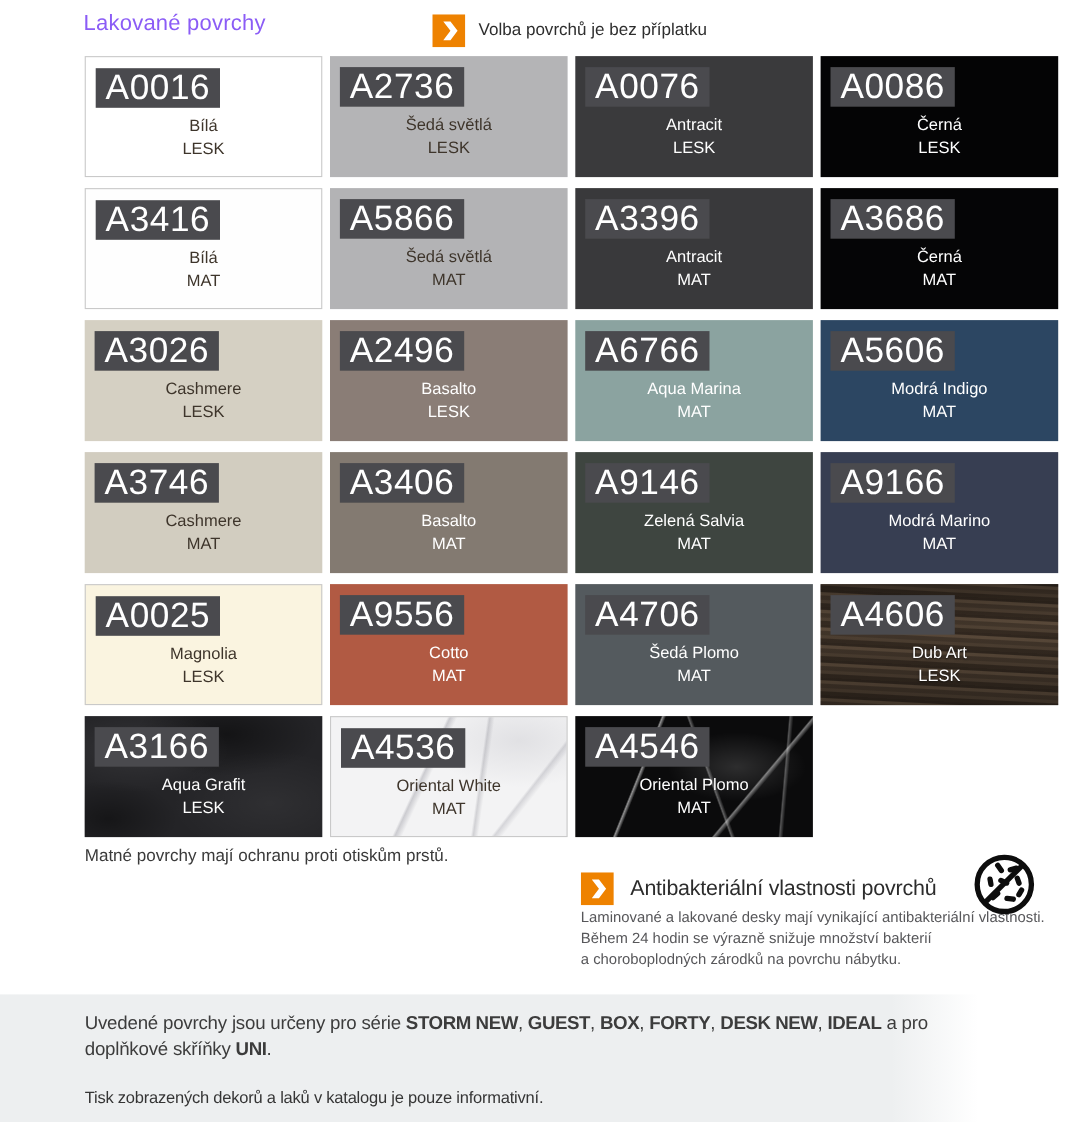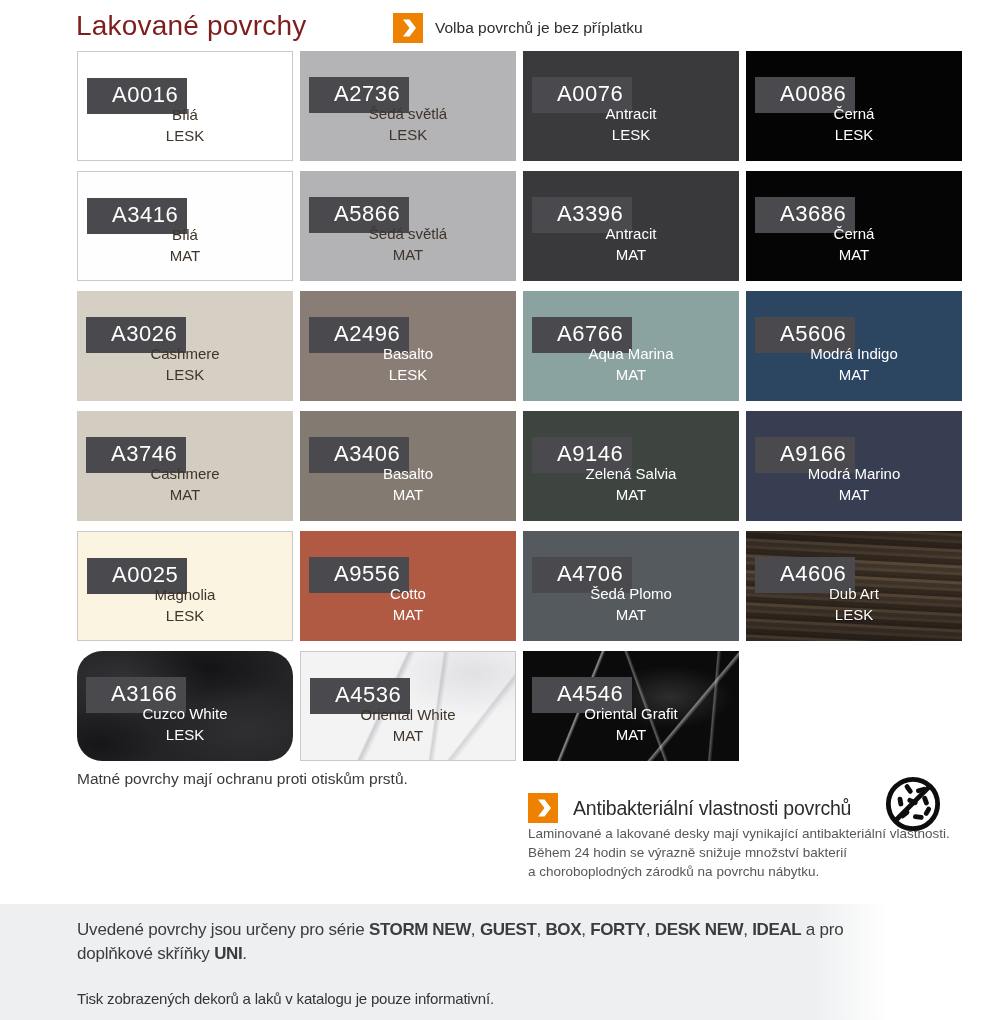--- a/index.html
+++ b/index.html
@@ -1,35 +1,35 @@
 <!DOCTYPE html>
 <html style="--accent: #ee8200; --badge: #4a4a4e; --band: #edeff0;"><head>
 <meta charset="utf-8">
 <style>
   * { margin:0; padding:0; box-sizing:border-box; }
   html,body { background:#ffffff; }
   body { font-family:"Liberation Sans", sans-serif; }
   .page { position:relative; width:988px; height:1020px; background:#ffffff; overflow:hidden; }
 
-  .title { position:absolute; left:76px; top:10px; font-size:28px; font-weight:400;
-           color:#7f1d1d; letter-spacing:0.2px; }
+  .title { position:absolute; left:76px; top:10px; font-size:20px; font-weight:400;
+           color:#8b5cf6; letter-spacing:0.2px; }
 
   .promo { position:absolute; left:393px; top:13px; display:flex; align-items:center; }
   .promo .txt { margin-left:12px; font-size:15.5px; color:#2e2e2e; }
 
   .chev-icon { width:30px; height:30px; display:block; }
 
   
   .grid { position:absolute; left:77px; top:51px; display:grid;
           grid-template-columns:repeat(4,216px); grid-auto-rows:110px; column-gap:7px; row-gap:10px; }
   .swatch { position:relative; width:216px; height:110px; }
   .swatch.bordered { border:1px solid #c9c9c9; }
   .code { position:absolute; left:9px; top:10px; display:inline-block;
-          background:var(--badge,#4a4a4e); color:#ffffff; font-size:22px; line-height:30px;
-          padding:2px 9px 4px 25px; letter-spacing:0.5px;margin-top:16px; }
+          background:var(--badge,#4a4a4e); color:#ffffff; font-size:32px; line-height:30px;
+          padding:2px 9px 4px 9px; letter-spacing:0.5px; }
   .names { position:absolute; left:0; right:0; top:52px; text-align:center;
            font-size:15px; line-height:21px; color:#3e352b; }
   .swatch.light-text .names { color:#ffffff; }
 
   
   .tex-wood { background-image:
       linear-gradient(rgba(0,0,0,0.30), rgba(0,0,0,0.02) 35%, rgba(0,0,0,0.28)),
       repeating-linear-gradient(183deg,
         rgba(20,13,7,0.45) 0px, rgba(20,13,7,0.45) 2px,
         rgba(122,99,74,0.35) 3px, rgba(122,99,74,0.35) 5px,
@@ -220,38 +220,38 @@
           <div>MAT</div>
         </div>
       </div>
       <div class="swatch light-text tex-wood" style="background-color: rgb(75, 62, 51);">
         <span class="code">A4606</span>
         <div class="names">
           <div>Dub Art</div>
           <div>LESK</div>
         </div>
       </div>
-      <div class="swatch light-text tex-grafit" style="background-color: rgb(36, 36, 39); border-radius: 25px;">
+      <div class="swatch light-text tex-grafit" style="background-color: rgb(36, 36, 39);">
         <span class="code">A3166</span>
         <div class="names">
-          <div>Cuzco White</div>
+          <div>Aqua Grafit</div>
           <div>LESK</div>
         </div>
       </div>
       <div class="swatch bordered tex-marble-white" style="background-color: rgb(243, 243, 244);">
         <span class="code">A4536</span>
         <div class="names">
           <div>Oriental White</div>
           <div>MAT</div>
         </div>
       </div>
       <div class="swatch light-text tex-marble-black" style="background-color: rgb(11, 11, 12);">
         <span class="code">A4546</span>
         <div class="names">
-          <div>Oriental Grafit</div>
+          <div>Oriental Plomo</div>
           <div>MAT</div>
         </div>
       </div>
     </div>
 
   <div class="matte-note">Matné povrchy mají ochranu proti otiskům prstů.</div>
 
   <section class="anti">
     <div class="anti-head">
       <svg class="chev-icon" viewBox="0 0 30 30">

